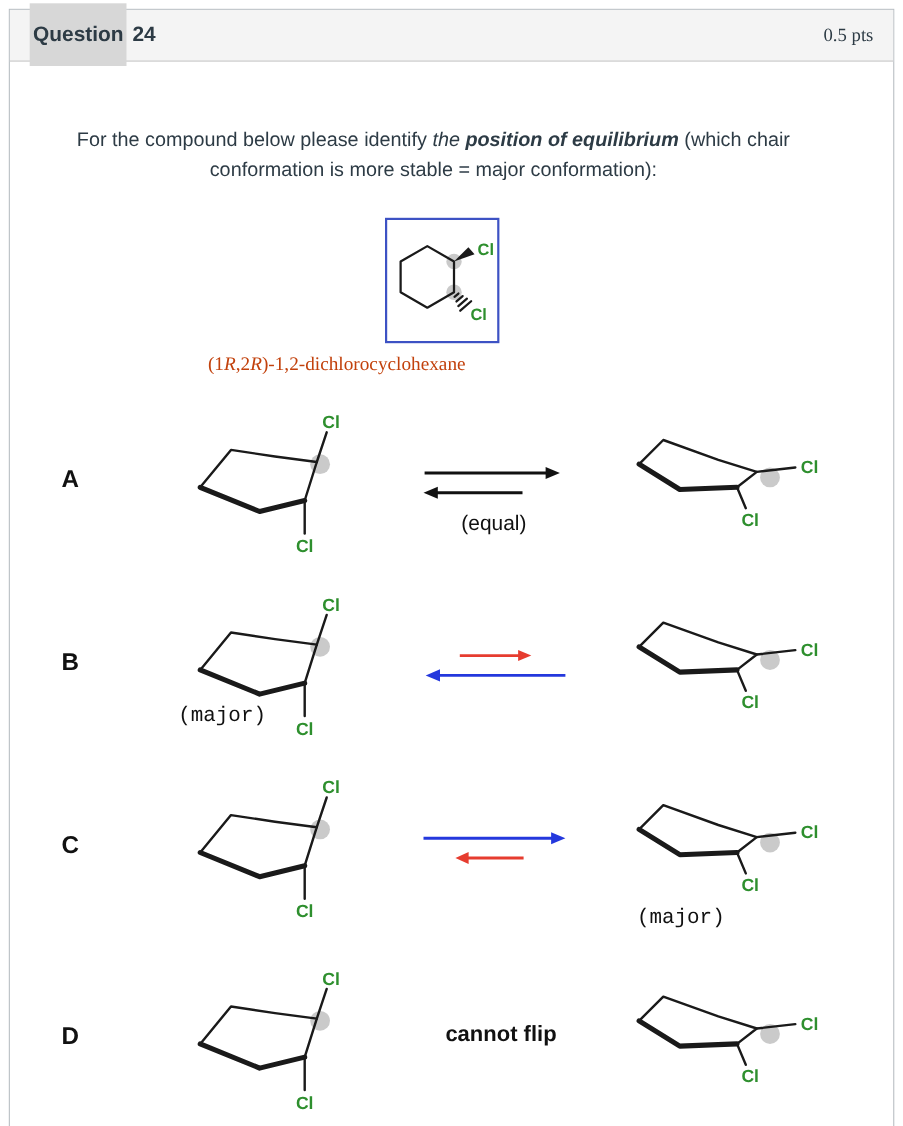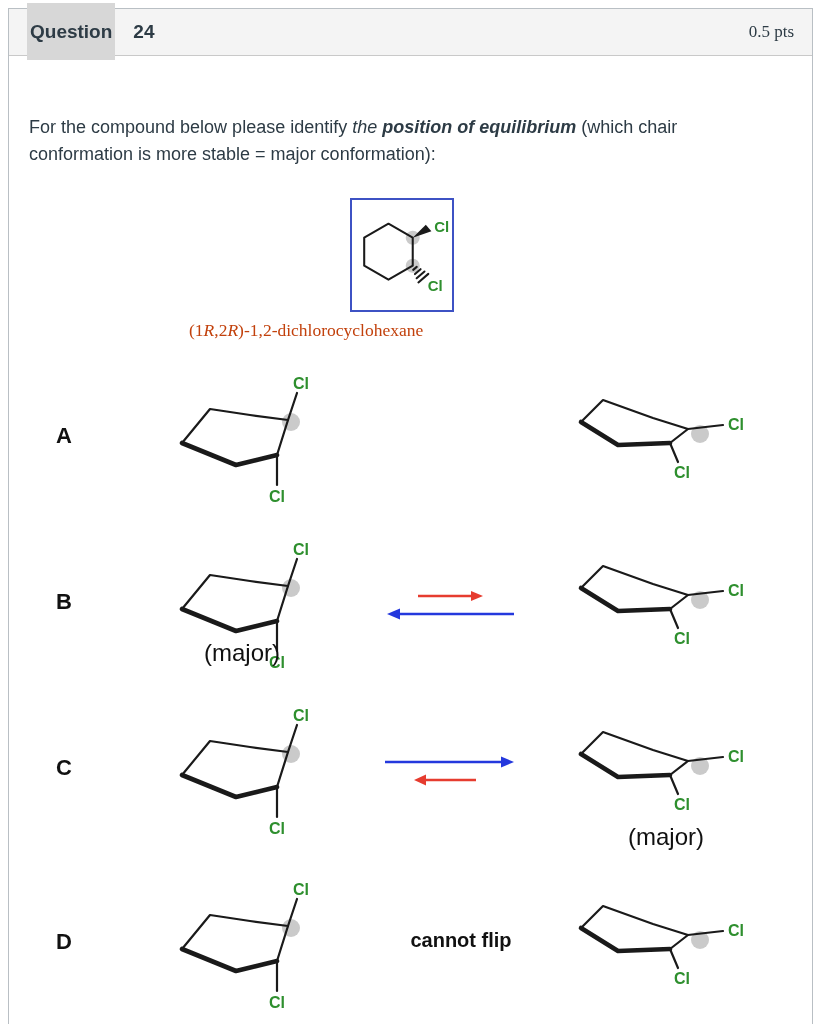--- a/index.html
+++ b/index.html
@@ -7,42 +7,42 @@
     width:821px; height:1024px; overflow:hidden; background:#fff;
     font-family:"Liberation Sans", sans-serif; color:#2d3b45;
   }
   .quiz-container { margin:8px 8px 0; border:1px solid #b9bfc4; min-height:1015px; background:#fff; box-sizing:border-box; }
   .q-header {
     display:flex; justify-content:space-between; align-items:center;
     background:#f4f4f4; border-bottom:1px solid #c9c9c9; padding:12px 18px;
   }
   .q-title { font-size:19px; font-weight:bold; color:#2d3b45; }
   .q-title .hl { background:var(--highlight); padding:18px 3px; }
-  .q-title .num { margin-left:18px; }
+  .q-title .num { margin-left:5px; }
   .q-pts { font-size:17px; color:#2d3b45;font-family:Liberation Serif, serif; }
   .q-body { padding:0 20px; position:relative; }
-  .q-text { margin:58px 0 0; font-size:18px; line-height:1.5; color:#2d3b45; max-width:730px; }
+  .q-text { margin:58px 0 0; font-size:18px; line-height:1.5; color:#2d3b45; max-width:730px;text-align:center; }
   .it { font-style:italic; }
   .bi { font-style:italic; font-weight:bold; }
   .struct-box {
     width:100px; height:110px; border:2px solid var(--box-border);
     margin:30px 0 0 321px; display:flex; align-items:center; justify-content:center; box-sizing:content-box;
   }
   .caption { margin:8px 0 0 160px; width:450px; text-align:left; font-size:17.5px; color:#c2410c;font-family:Liberation Serif, serif; }
   .rows { margin-top:24px; }
   .opt-row { position:relative; height:150px; margin-bottom:16px; }
   .opt-row.tall { height:170px; margin-bottom:4px; }
   .opt-letter { position:absolute; left:27px; top:58px; font-size:22px; font-weight:bold; color:#111; }
   .chair { position:absolute; }
   .chair-left { left:135px; top:0; }
   .chair-right { left:544px; top:27px; }
   .mid { position:absolute; left:350px; top:56px; width:140px; text-align:center; }
   .mid-label { margin-top:4px; font-size:19px; color:#111; }
-  .cannot { position:absolute; left:362px; top:58px; width:140px; text-align:center; font-size:20px; font-weight:bold; color:#111; }
-  .major { position:absolute; font-size:24px; color:#111; text-align:right; }
+  .cannot { position:absolute; left:337px; top:58px; width:140px; text-align:right; font-size:20px; font-weight:bold; color:#111; }
+  .major { position:absolute; font-size:19px; color:#111; text-align:left;font-family:Liberation Mono, monospace; }
   .major-b { left:133px; top:108px; width:118px; }
   .major-c { left:550px; top:126px; width:125px; }
   svg text.cl { font:bold 16px "Liberation Sans", sans-serif; fill:var(--cl-green); text-anchor:middle; }
   .ring { fill:none; stroke:#1a1a1a; stroke-width:2.2; stroke-linecap:round; stroke-linejoin:round; }
   .ring-bold { fill:none; stroke:#1a1a1a; stroke-width:4.6; stroke-linecap:round; stroke-linejoin:round; }
   .bond { stroke:#1a1a1a; stroke-width:2.2; stroke-linecap:round; }
   .hash { stroke:#1a1a1a; stroke-width:2.2; stroke-linecap:round; }
   .wedge { fill:#1a1a1a; }
   .dot { fill:var(--dot-gray); opacity:.9; }
   .arr-b { stroke:#111; stroke-width:2.6; } .head-b { fill:#111; }
@@ -103,20 +103,33 @@
     </div>
     <div class="caption"><span>(1</span><span class="it">R</span><span>,2</span><span class="it">R</span><span>)-1,2-dichlorocyclohexane</span></div>
 
     <div class="rows">
 
       <div class="opt-row">
         <div class="opt-letter">A</div>
         <svg class="chair chair-left" width="150" height="150">
             <use href="#chair-ax"></use>
           </svg>
+        <div class="mid">
+          <svg width="135" height="36">
+            <g>
+                <line class="arr-b" x1="4" y1="9" x2="115" y2="9"></line>
+                <polygon class="head-b" points="114,3.5 127,9 114,14.5"></polygon>
+              </g>
+            <g>
+                <line class="arr-b" x1="93" y1="27" x2="15" y2="27"></line>
+                <polygon class="head-b" points="16,21.5 3,27 16,32.5"></polygon>
+              </g>
+          </svg>
+          <div class="mid-label">(equal)</div>
+        </div>
         <svg class="chair chair-right" width="185" height="100">
             <use href="#chair-eq"></use>
           </svg>
       </div>
 
       <div class="opt-row">
         <div class="opt-letter">B</div>
         <svg class="chair chair-left" width="150" height="150">
             <use href="#chair-ax"></use>
           </svg>

